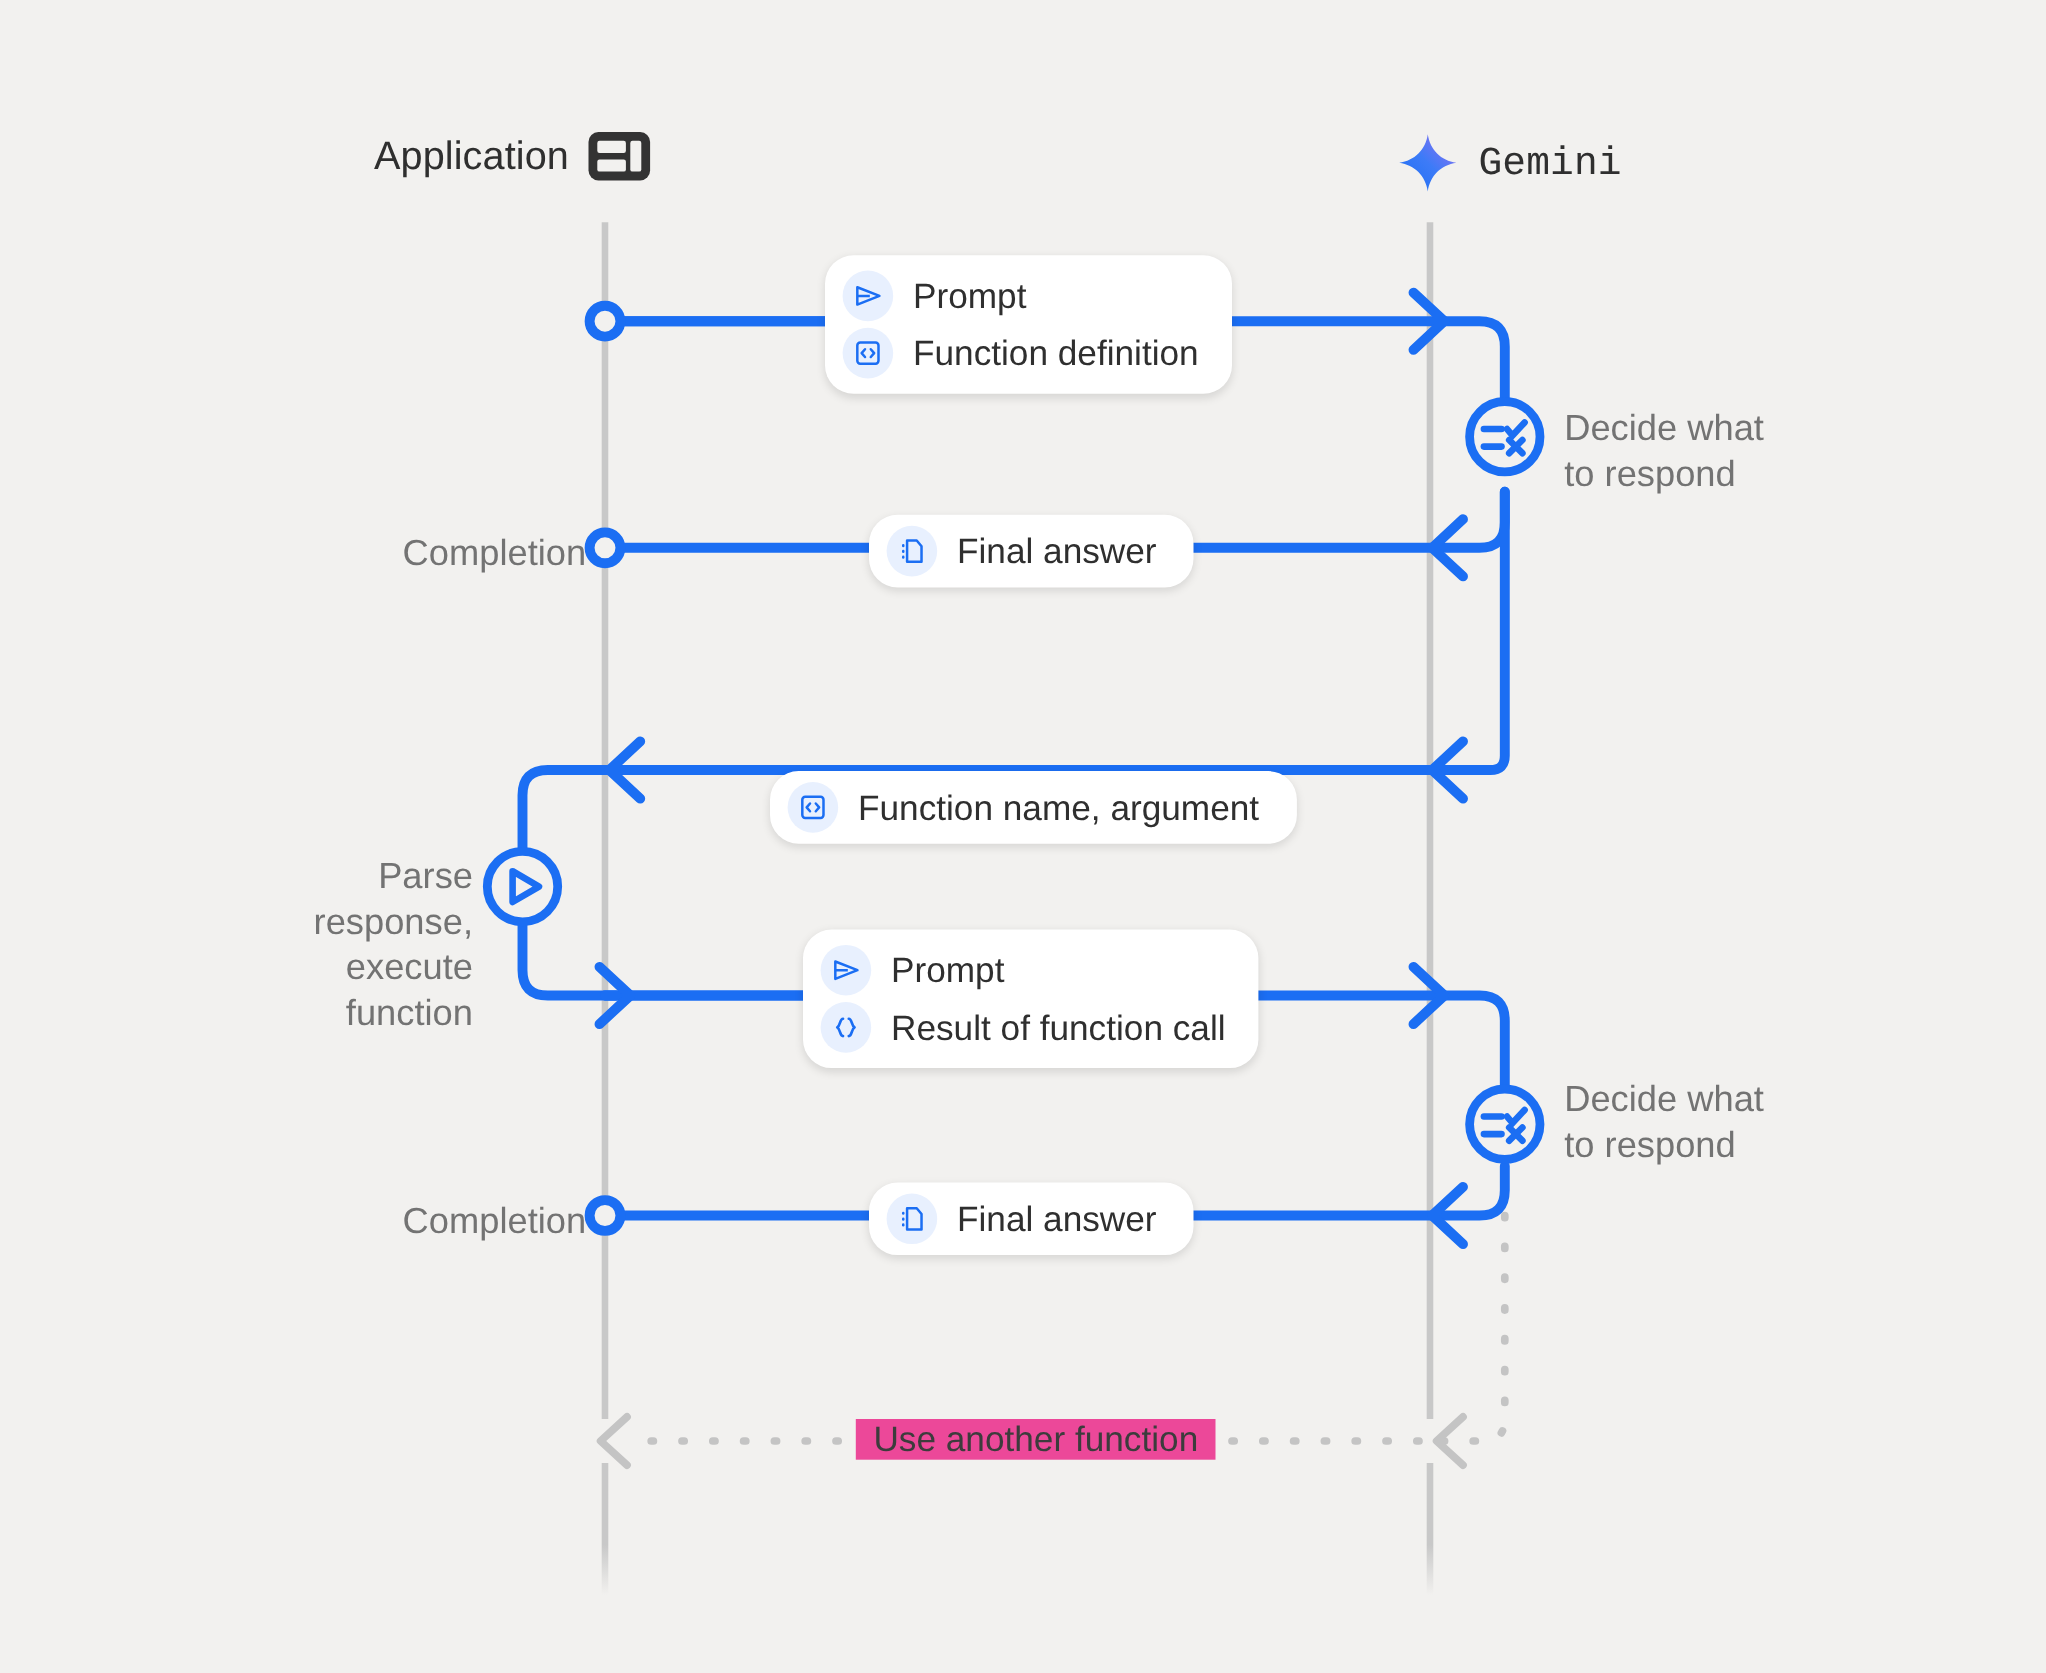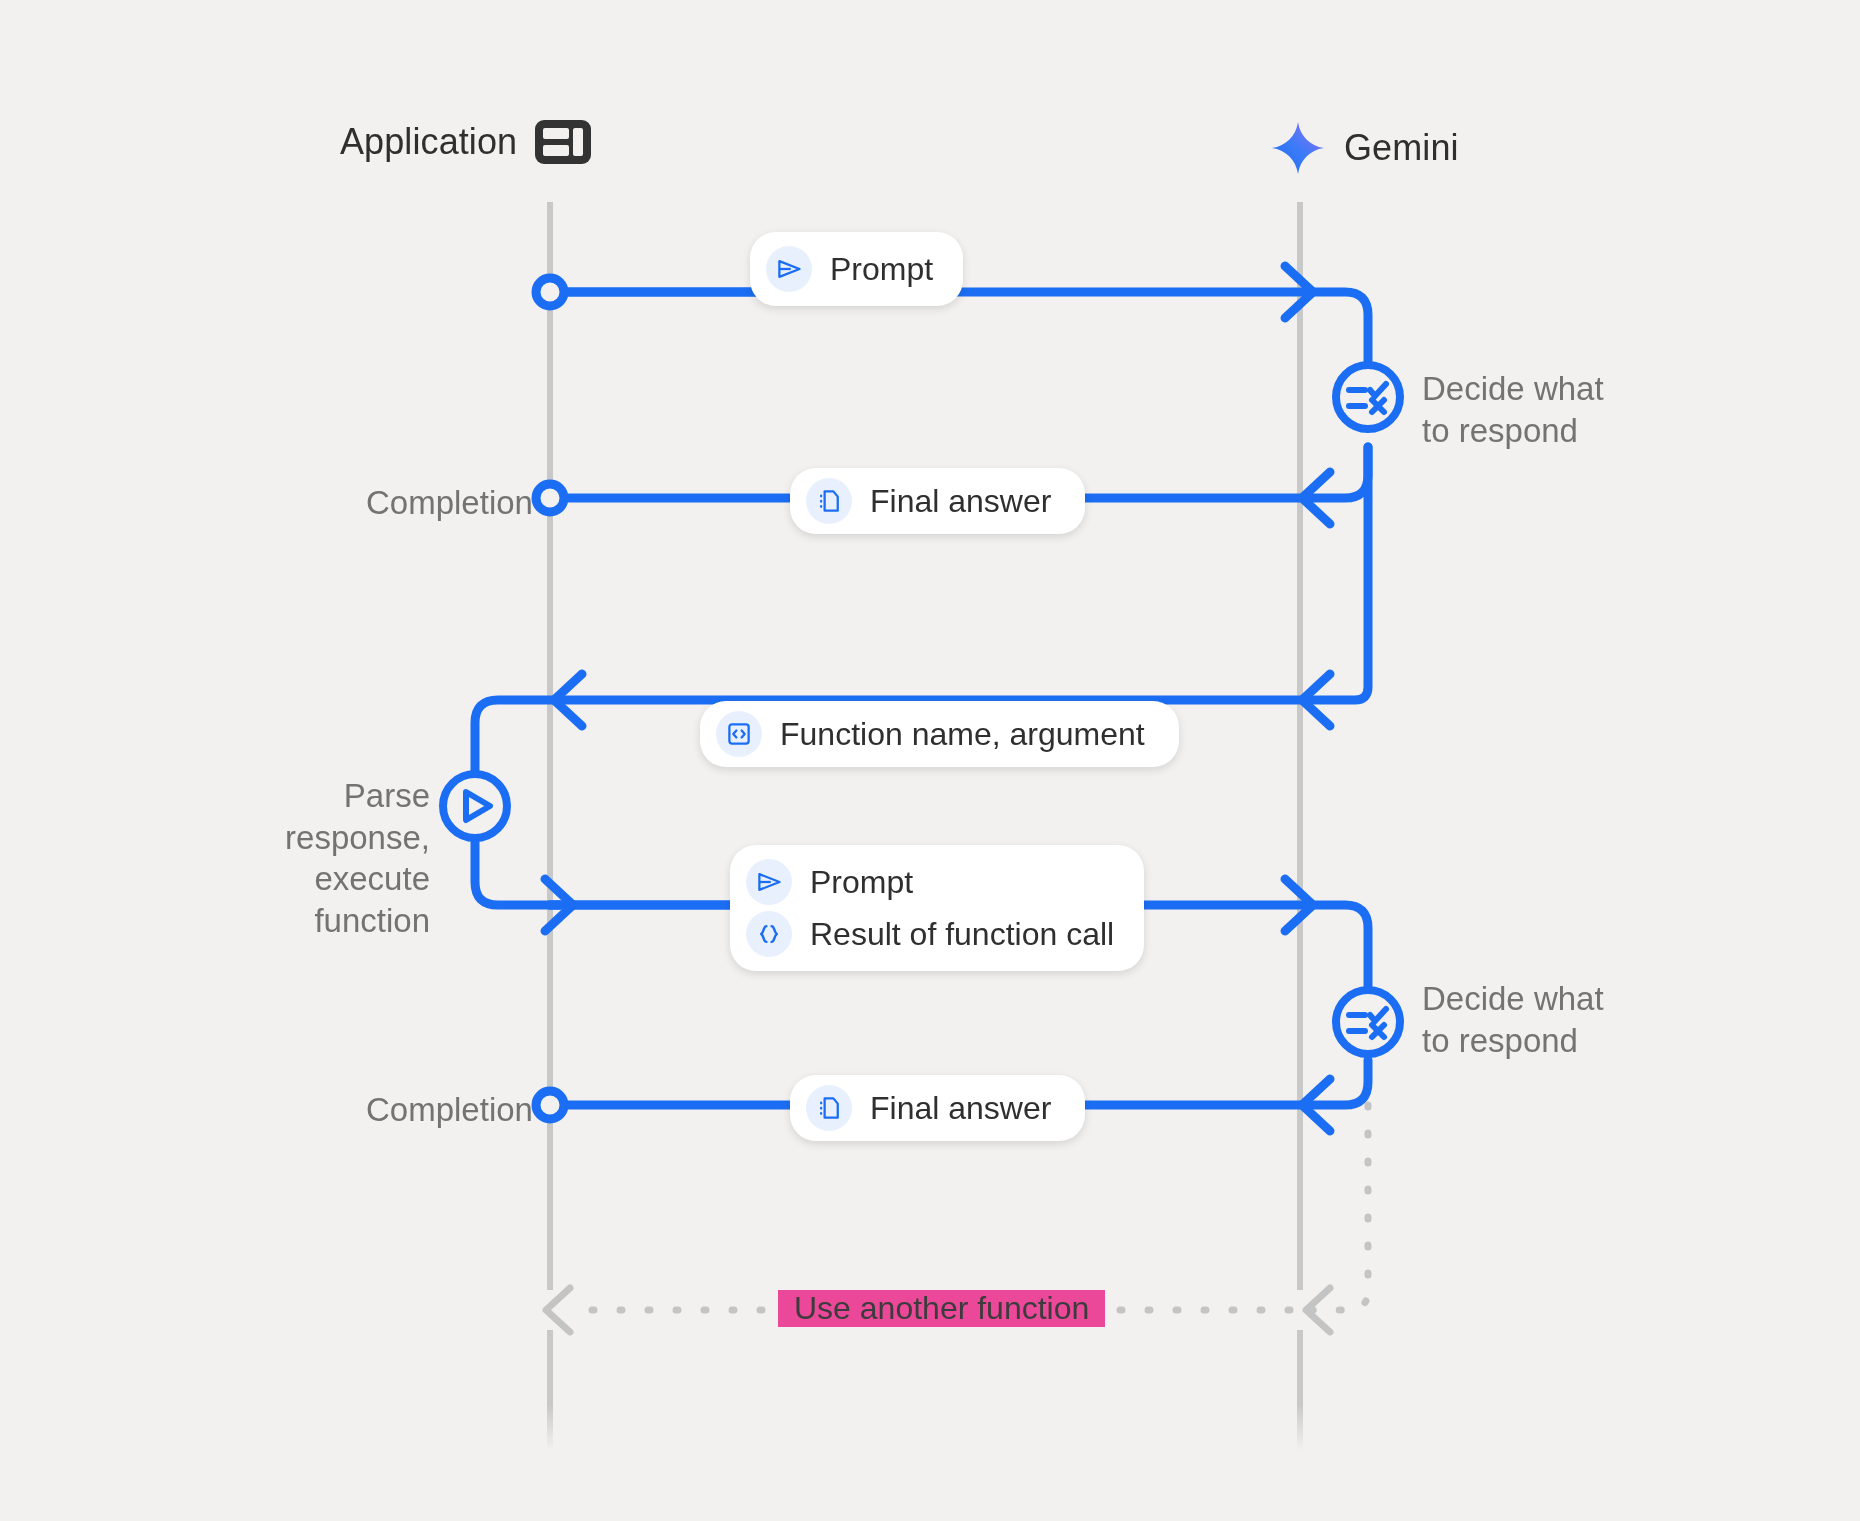--- a/index.html
+++ b/index.html
@@ -139,40 +139,50 @@
 
   <div class="hdr" style="left:340px;top:120px;">
     <span class="hdr-label">Application</span>
     <span class="app-icon">
       <i class="b1"></i>
         <i class="b2"></i>
         <i class="b3"></i>
     </span>
   </div>
 
-  <div class="hdr" style="left:1270px;top:120px;">
+  <div class="hdr" style="left:1270px;top:120px;font-family:Liberation Mono, monospace;">
     <span style="width:56px;height:56px;display:block;flex:0 0 auto;">
       <svg viewBox="0 0 56 56" width="56" height="56">
         <path d="M28 2 C30 16 40 26 54 28 C40 30 30 40 28 54
                  C26 40 16 30 2 28 C16 26 26 16 28 2 Z" fill="url(#gemgrad)"></path>
       </svg>
     </span>
     <span class="hdr-label">Gemini</span>
   </div>
 
   <div class="bubble" style="left:750px;top:232px;">
     <div class="brow">
       <span class="bic">
         <svg viewBox="0 0 32 32" width="28" height="28" fill="none" stroke="#1b6ef3" stroke-width="2.6" stroke-linejoin="round">
           <path d="M5 7 L28 16 L5 25 Z"></path>
             <path d="M5 16 H18"></path>
         </svg>
       </span>
       <span class="btxt">Prompt</span>
     </div>
+    <div class="brow">
+      <span class="bic">
+        <svg viewBox="0 0 32 32" width="28" height="28" fill="none" stroke="#1b6ef3" stroke-width="2.6" stroke-linejoin="round" stroke-linecap="round">
+          <rect x="5" y="5" width="22" height="22" rx="3"></rect>
+          <polyline points="13,12 9.5,16 13,20"></polyline>
+          <polyline points="19,12 22.5,16 19,20"></polyline>
+        </svg>
+      </span>
+      <span class="btxt">Function definition</span>
+    </div>
   </div>
 
   <div class="bubble" style="left:790px;top:468px;padding:10px 34px 10px 16px;">
     <div class="brow">
       <span class="bic">
         <svg viewBox="0 0 32 32" width="28" height="28" fill="none" stroke="#1b6ef3" stroke-width="2.6" stroke-linejoin="round" stroke-linecap="round">
           <path d="M11 5 H21 L26 11 V27 H11 Z"></path>
           <line x1="7" y1="10" x2="7" y2="10.6"></line>
           <line x1="7" y1="16" x2="7" y2="16.6"></line>
           <line x1="7" y1="22" x2="7" y2="22.6"></line>

